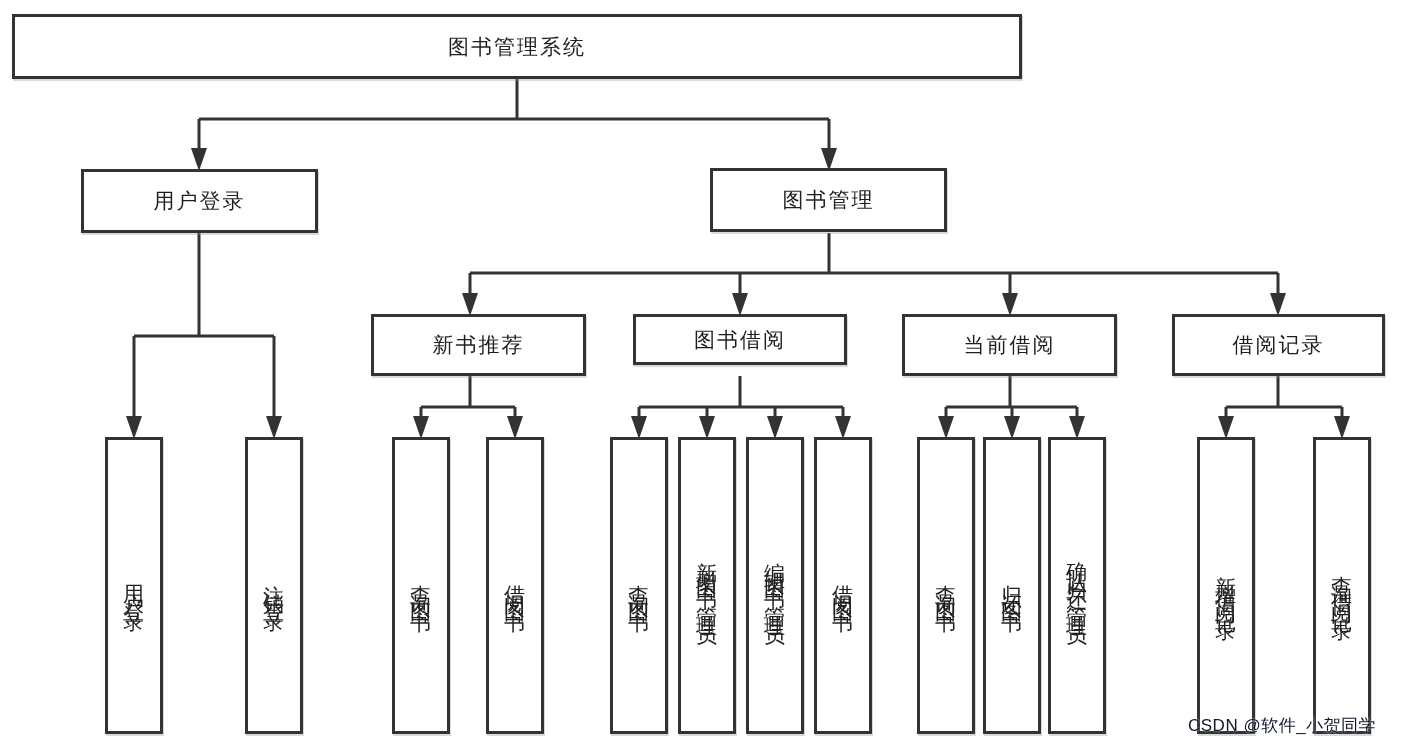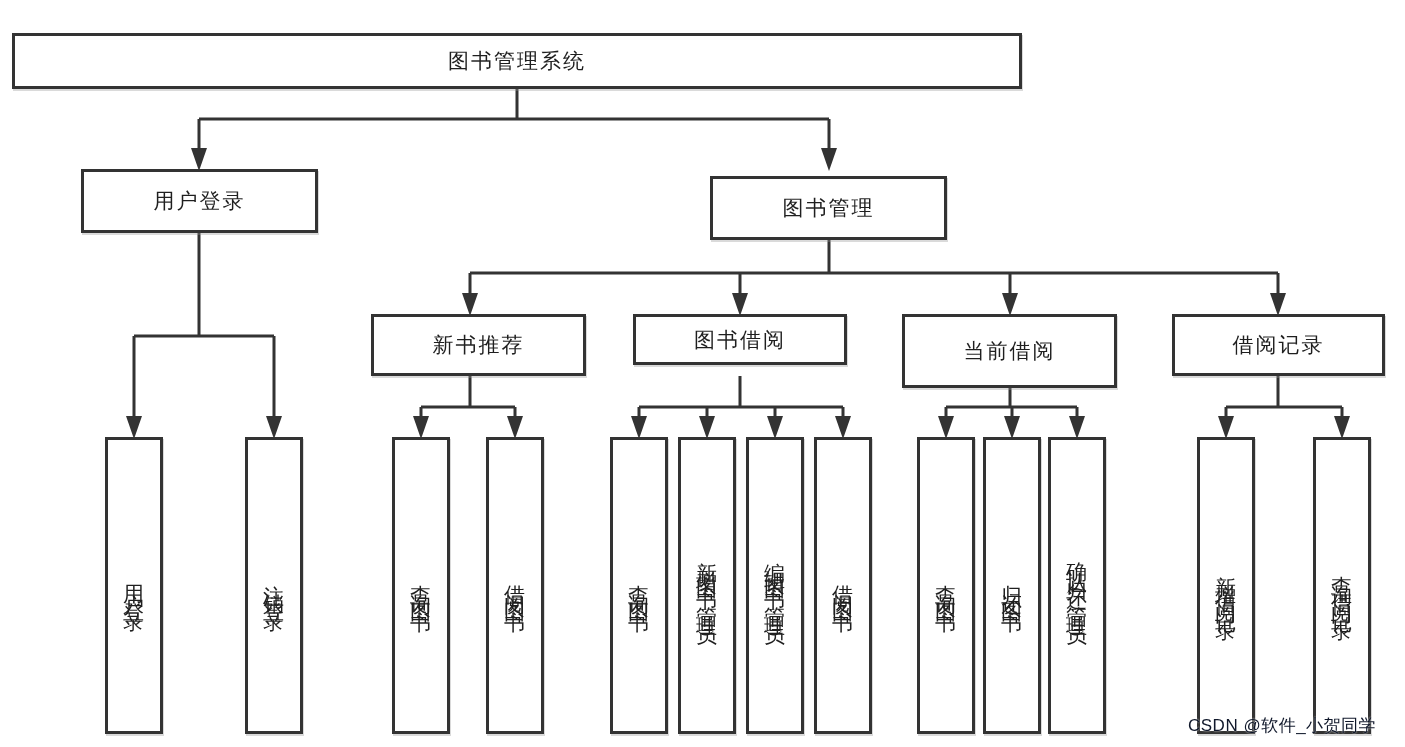--- a/index.html
+++ b/index.html
@@ -22,28 +22,28 @@
   }
   .hbox{font-size:21px;letter-spacing:2px;white-space:nowrap;}
   .vbox span{
     writing-mode:vertical-rl;
     text-orientation:mixed;
     font-size:21px;
     letter-spacing:9px;
     line-height:1;
   }
   
-  .n-root{left:12px;top:14px;width:1010px;height:56px;margin-top:19px;}
+  .n-root{left:12px;top:14px;width:1010px;height:65px;}
   
   .n-l2a{left:81px;top:169px;width:237px;height:64px;}
-  .n-l2b{left:710px;top:176px;width:237px;height:64px;}
+  .n-l2b{left:710px;top:168px;width:237px;height:64px;}
   
   .n-g0{left:371px;top:314px;width:215px;height:62px;}
   .n-g1{left:633px;top:314px;width:214px;height:51px;}
-  .n-g2{left:902px;top:314px;width:215px;height:74px;}
+  .n-g2{left:902px;top:314px;width:215px;height:62px;}
   .n-g3{left:1172px;top:314px;width:213px;height:62px;}
   
   .leaf{top:437px;width:58px;height:297px;}
   .lf0{left:105px;}  .lf1{left:245px;}
   .lf2{left:392px;}  .lf3{left:486px;}
   .lf4{left:610px;}  .lf5{left:678px;}  .lf6{left:746px;}  .lf7{left:814px;}
   .lf8{left:917px;}  .lf9{left:983px;}  .lf10{left:1048px;}
   .lf11{left:1197px;} .lf12{left:1313px;}
   .watermark{
     position:absolute;left:1188px;top:714px;

